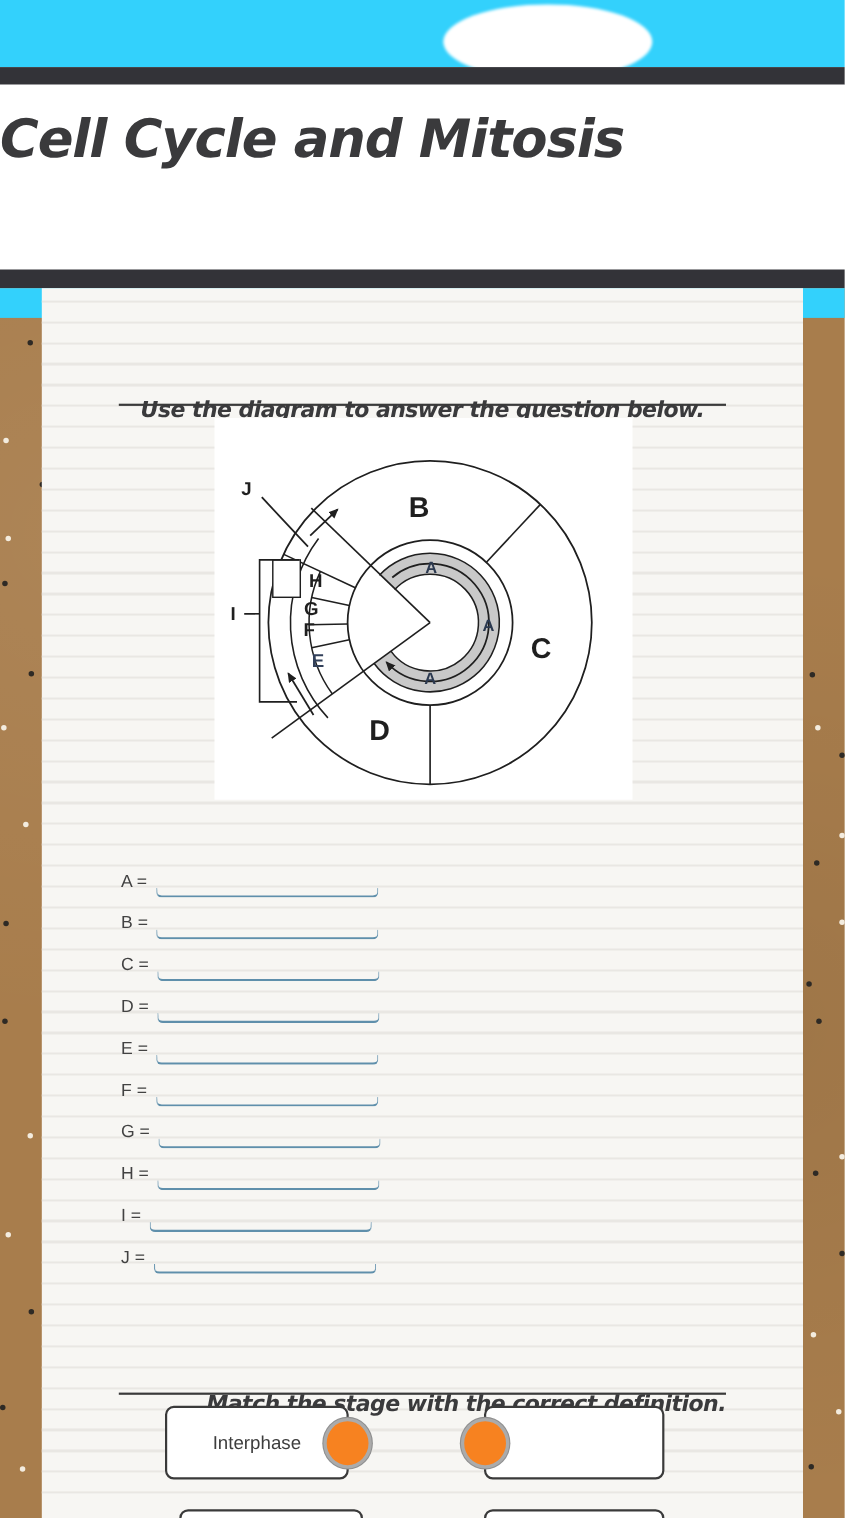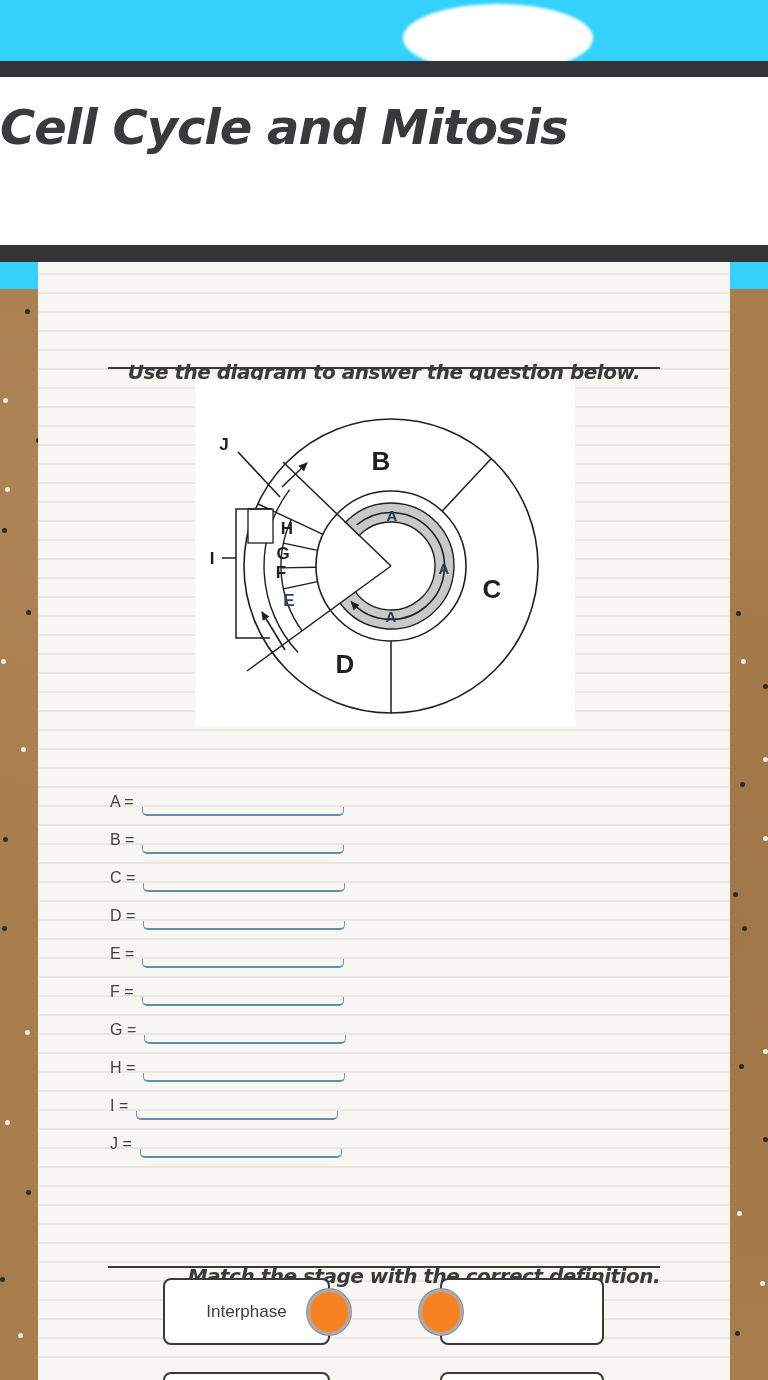--- a/index.html
+++ b/index.html
@@ -46,21 +46,21 @@
   .answer-row{height:38px;display:flex;align-items:flex-start;}
   .answer-label{line-height:38px;font-size:16px;color:#424242;}
   .blank{margin-left:8px;margin-top:24px;width:200px;height:7px;
     border-left:1px solid #6f9ab4;border-right:1px solid #6f9ab4;border-bottom:2px solid #5f8fab;
     border-radius:0 0 5px 5px;}
 
   
   .match-card{position:absolute;height:67px;background:#fff;border:2px solid #3a3a3a;border-radius:8px;
     display:flex;align-items:center;justify-content:center;text-align:center;box-sizing:border-box;
     font-size:17px;color:#3d3d3d;line-height:25px;}
-  .card-l1{left:125px;top:1016px;width:167px;}
+  .card-l1{left:112px;top:1016px;width:167px;}
   .card-r1{left:402px;top:1016px;width:164px;}
   .card-l2{left:125px;top:1110px;width:167px;}
   .card-r2{left:402px;top:1110px;width:164px;}
   .handle{position:absolute;width:38px;height:40px;border-radius:50%;background:#f78220;
     border:3px solid #ababab;box-shadow:0 0 0 1px #8f8f8f;top:9px;}
   .handle.hr{right:-23px;}
   .handle.hl{left:-23px;}
   .card-txt{padding:0 14px;}
 </style>
 </head>

